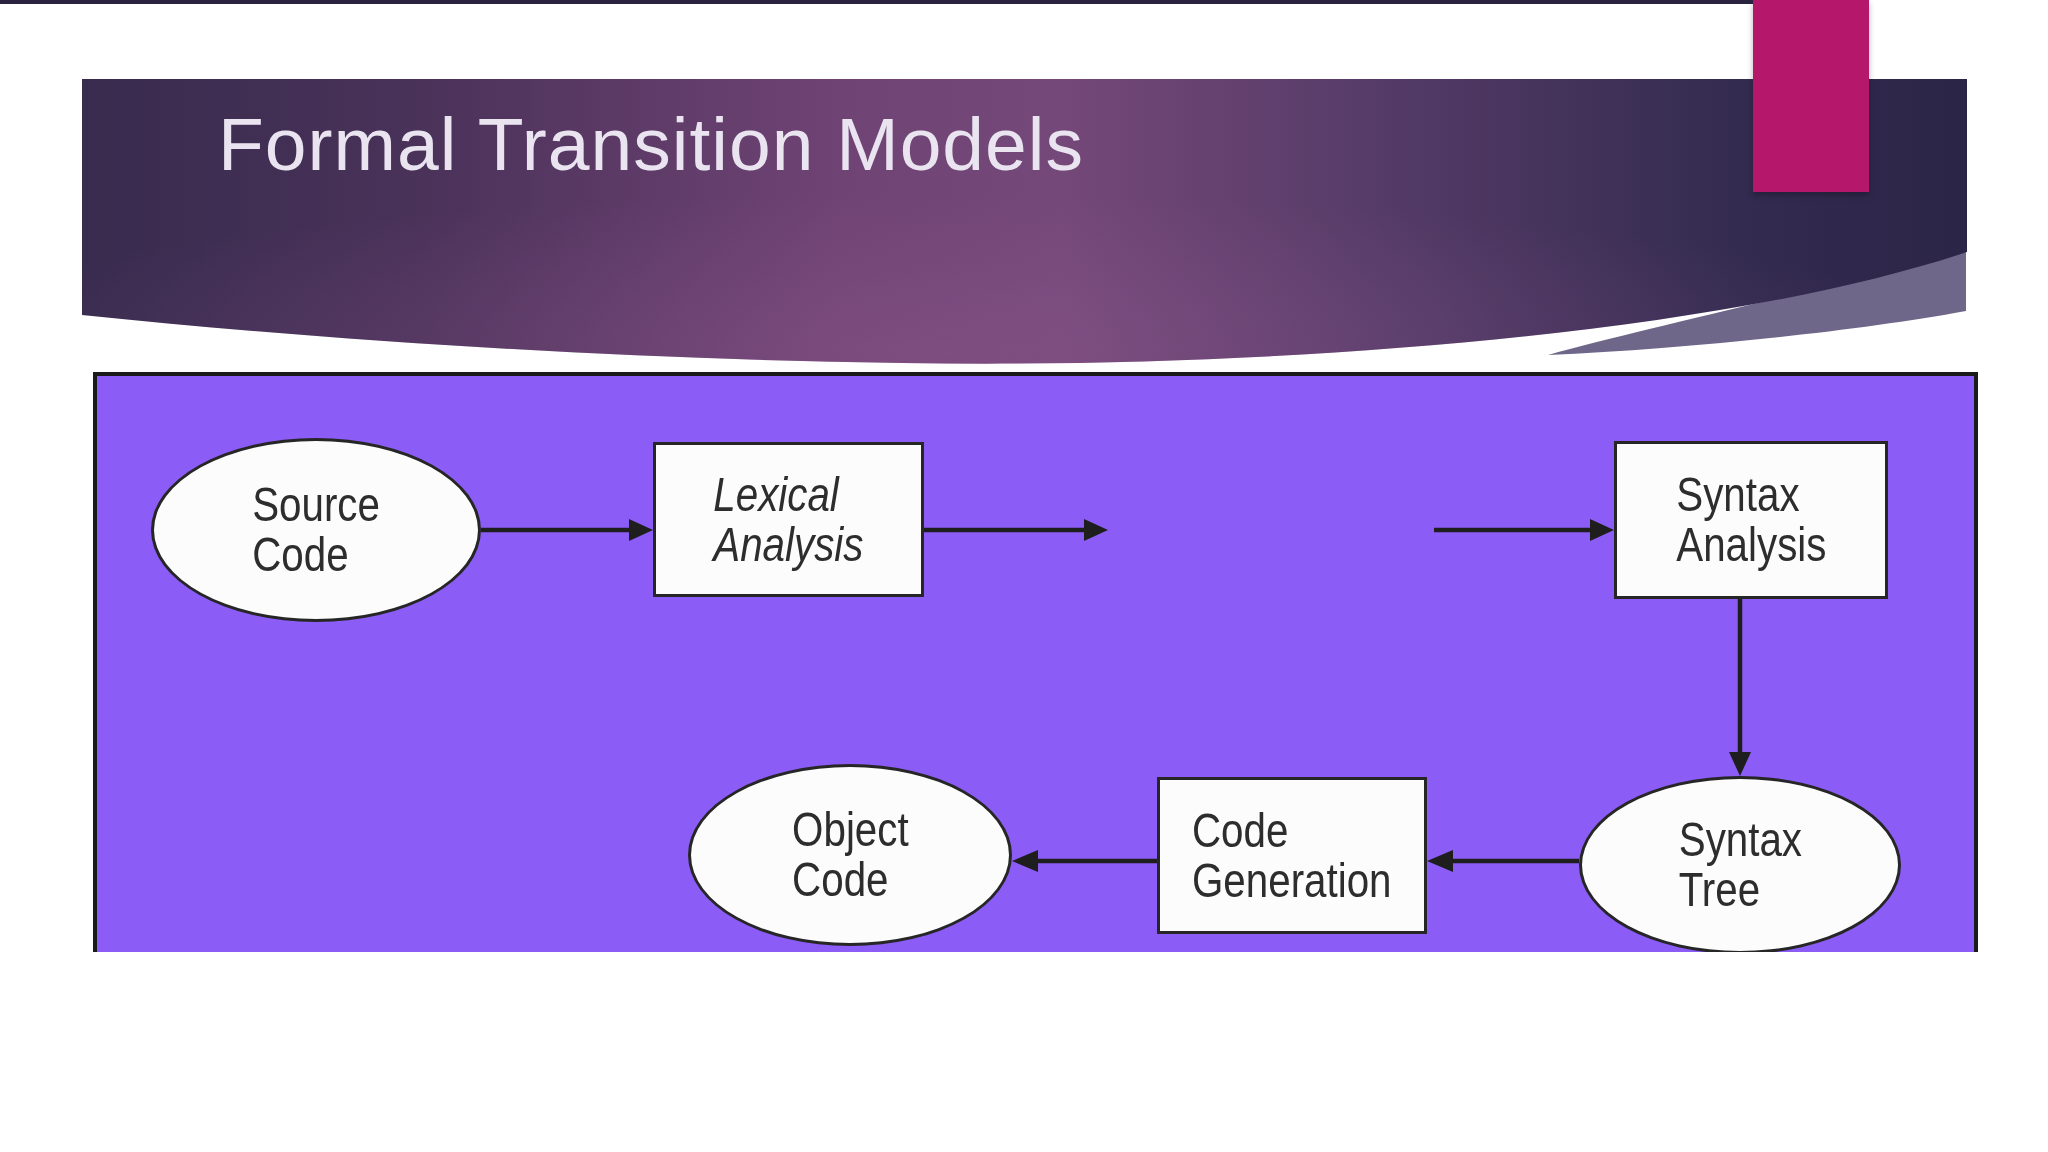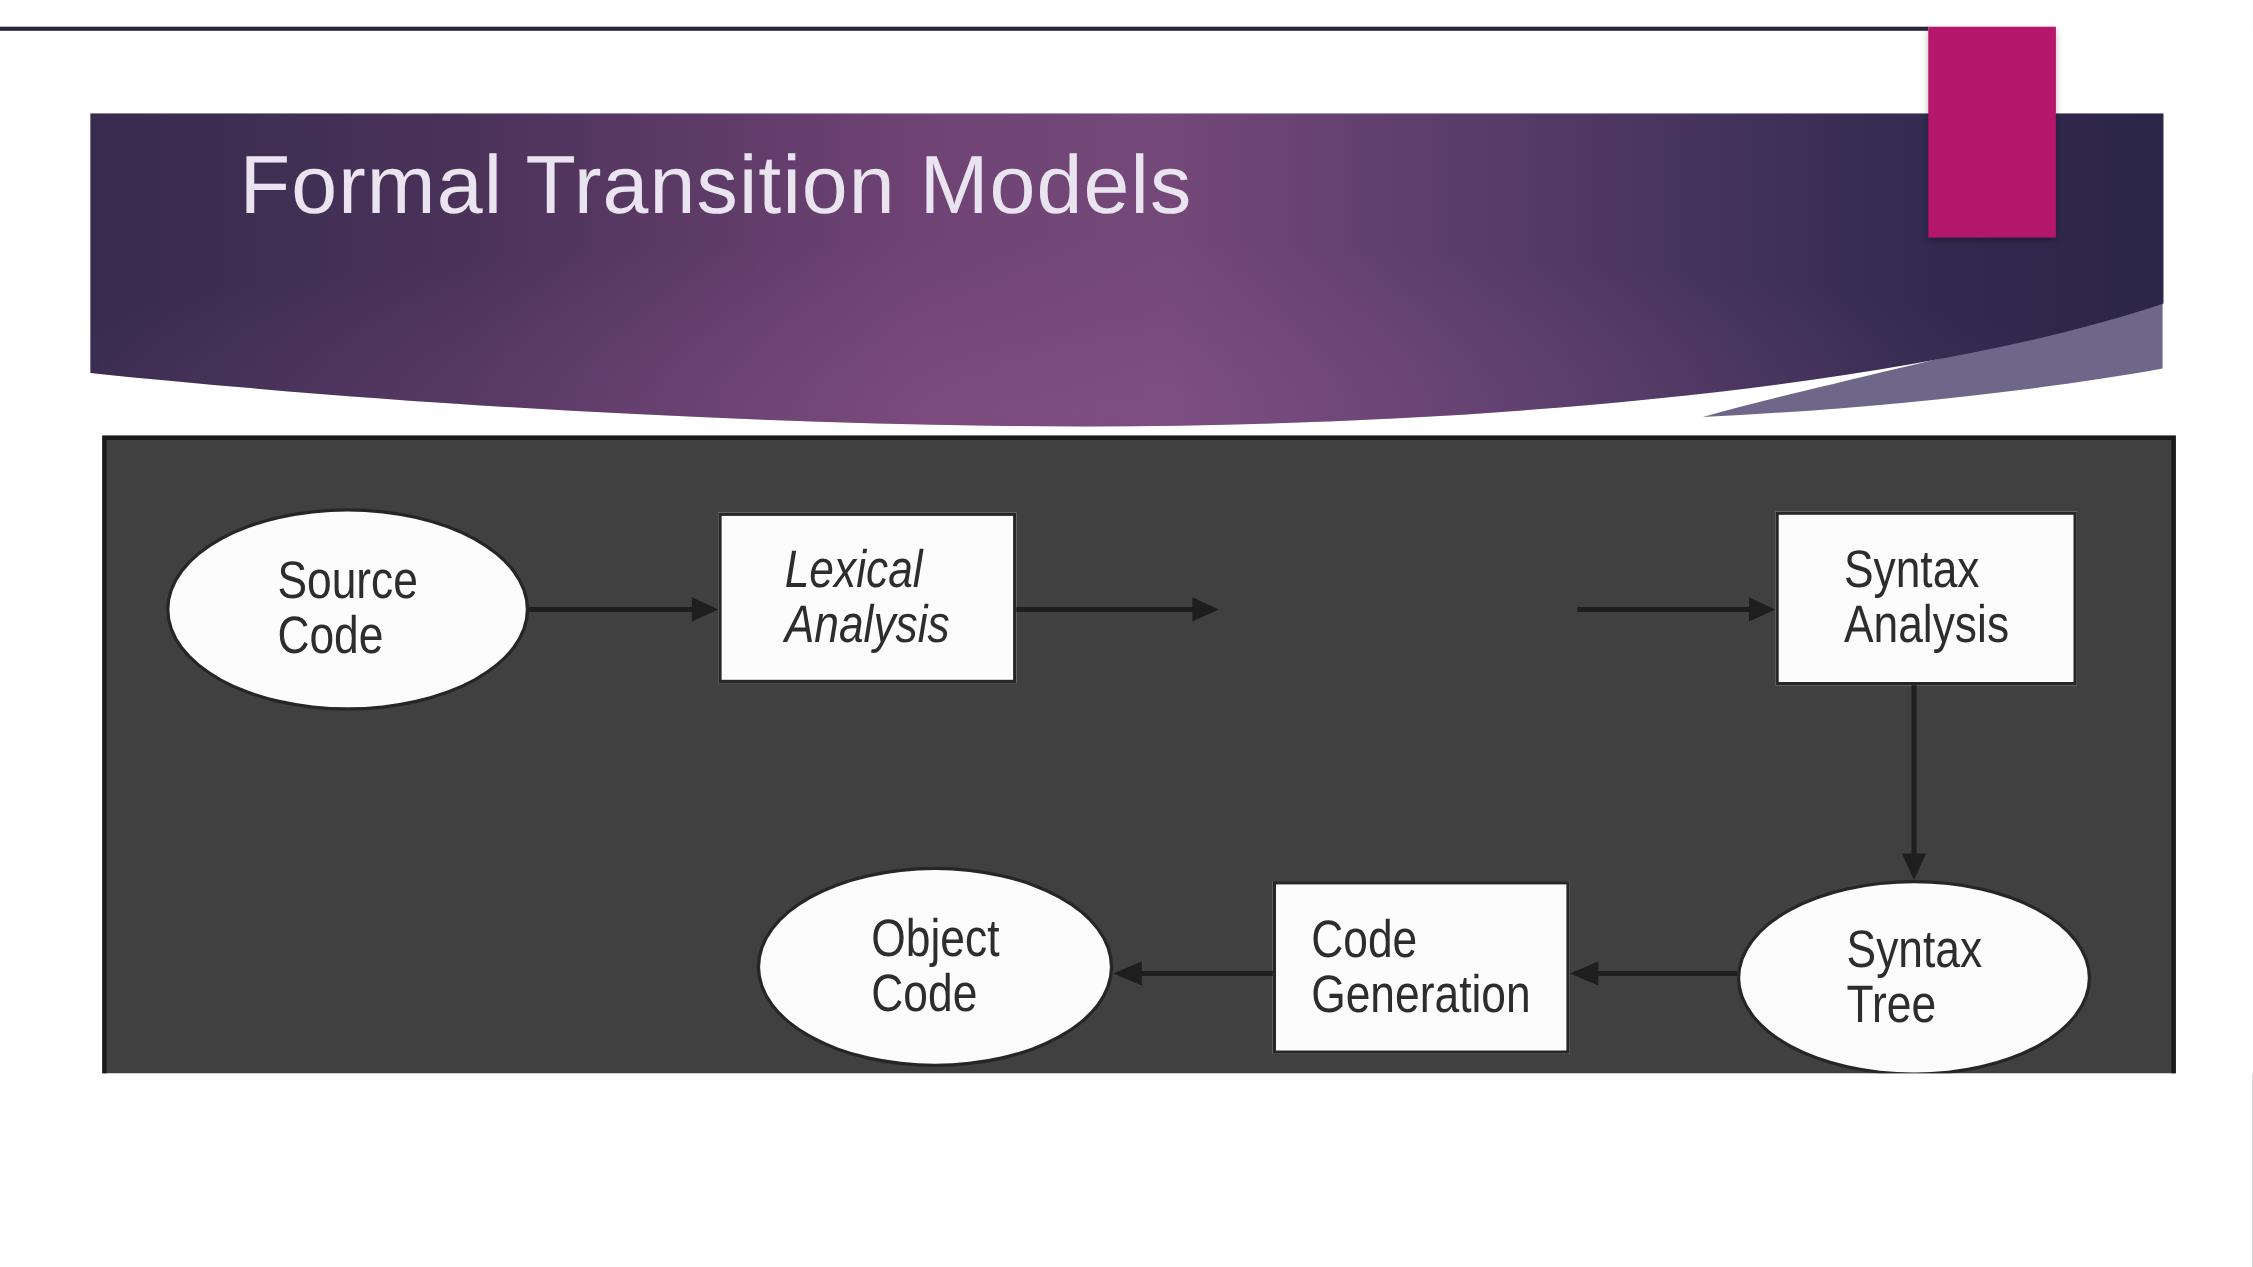--- a/index.html
+++ b/index.html
@@ -1,39 +1,38 @@
 <!DOCTYPE html>
 <html><head>
 <meta charset="utf-8">
 <style>
   html,body{margin:0;padding:0;background:#ffffff;}
   .slide{
     position:relative;width:2048px;height:952px;background:#ffffff;overflow:hidden;
     font-family:"Liberation Sans",sans-serif;
-    margin-top:24px;
   }
   
   .top-strip{position:absolute;left:0;top:0;width:1753px;height:4px;background:#2a2340;}
   
   .accent-bar{
     position:absolute;left:1753px;top:0;width:116px;height:192px;background:#b5176b;
     box-shadow:0 3px 6px rgba(0,0,0,0.28);
   }
   
   .banner{position:absolute;left:82px;top:79px;width:1885px;height:300px;}
   .banner svg{position:absolute;left:0;top:0;}
   .slide-title{
     position:absolute;left:136px;top:28px;margin:0;
     font-size:75px;font-weight:300;letter-spacing:1px;line-height:1;
     color:#eae4f1;white-space:nowrap;
   }
   
   .frame{
     position:absolute;left:93px;top:372px;width:1877px;height:660px;
-    border:4px solid #1a1a1a;background:#404040;box-sizing:content-box;
+    border:4px solid #1a1a1a;background:#8b5cf6;box-sizing:content-box;
   }
   .connectors{position:absolute;left:0;top:0;width:1877px;height:660px;}
   .node{
     position:absolute;display:flex;align-items:center;justify-content:center;
     background:#fcfcfc;border:3px solid #262626;box-sizing:border-box;
   }
   .node.ellipse{border-radius:50%;}
   .node .label{
     text-align:left;font-size:48px;line-height:50px;color:#2d2d2d;
     transform:scaleX(0.84);white-space:nowrap;

